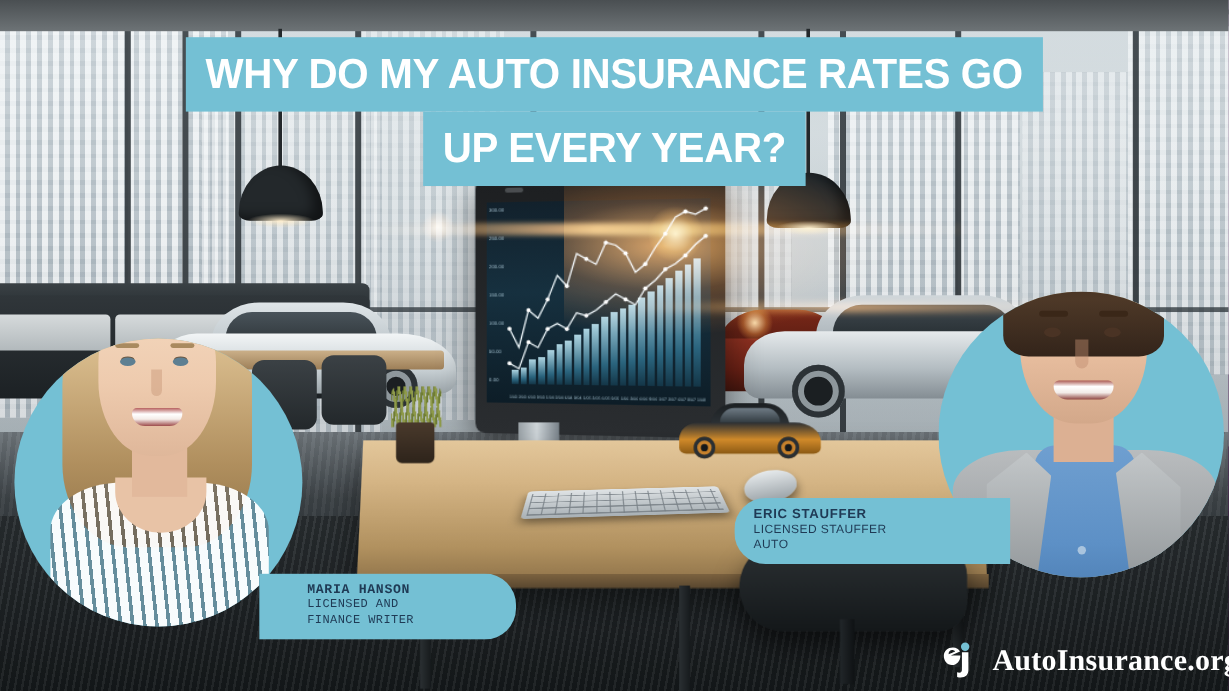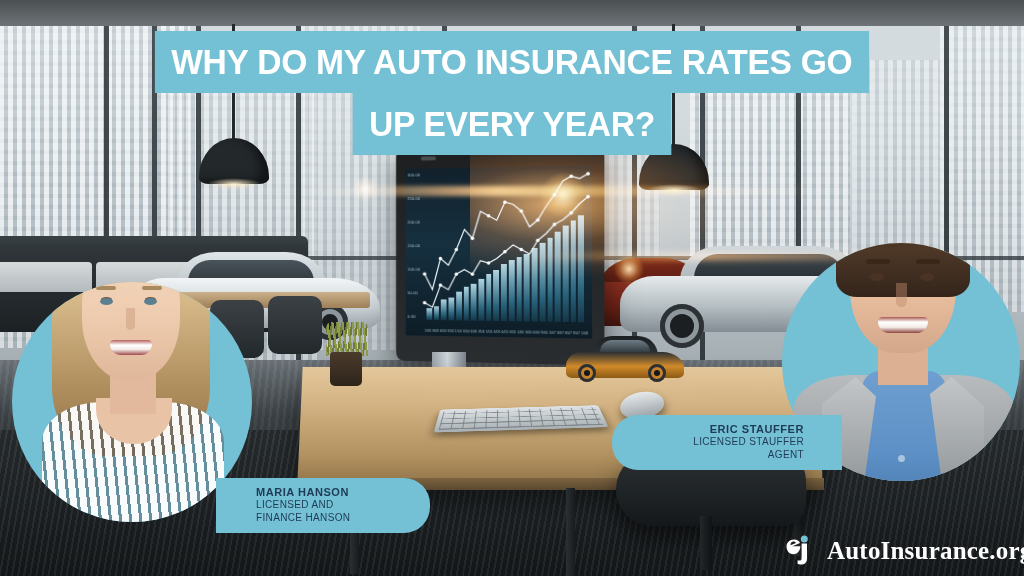--- a/index.html
+++ b/index.html
@@ -408,26 +408,26 @@
   }
   .pill .pill-name {
     font-size:11px; font-weight:bold; letter-spacing:.55px; line-height:1.22;
   }
   .pill .pill-role {
     font-size:10px; font-weight:normal; letter-spacing:.35px; line-height:1.22;
   }
   .pill-left {
     left:216px; top:478px; width:160px;
     border-radius:0 26px 26px 0;
-    text-align:left; padding-left:40px;
+    text-align:left; padding-left:40px;font-family:Liberation Mono, monospace;
   }
   .pill-right {
     left:612px; top:415px; width:176px;
     border-radius:26px 0 0 26px;
-    text-align:right; padding-right:38px;
+    text-align:left; padding-right:38px;
   }
 
   
   .logo {
     position:absolute; left:784px; top:534px;
     display:flex; align-items:center; gap:9px;
   }
   .logo-mark { position:relative; width:34px; height:34px; }
   .logo-text {
     color:#ffffff; font-family:"Liberation Serif", serif;
@@ -675,27 +675,27 @@
         <div class="eye e2"></div>
         <div class="nose"></div>
         <div class="mouth"></div>
       </div>
     </div>
   </div>
 
   <div class="pill pill-left">
     <div class="pill-name">MARIA HANSON</div>
     <div class="pill-role">LICENSED AND</div>
-    <div class="pill-role">FINANCE HANSON</div>
+    <div class="pill-role">FINANCE WRITER</div>
   </div>
 
   <div class="pill pill-right">
     <div class="pill-name">ERIC STAUFFER</div>
     <div class="pill-role">LICENSED STAUFFER</div>
-    <div class="pill-role">AGENT</div>
+    <div class="pill-role">AUTO</div>
   </div>
 
   <div class="logo">
     <div class="logo-mark">
       <svg viewBox="0 0 34 34" width="34" height="34" aria-hidden="true">
         <path d="M2.5 12.5 C2.5 8.4 6.0 5.6 10.0 5.6 C13.0 5.6 15.2 7.0 16.0 9.0 L8.4 12.2 L16.3 12.2
                  C16.4 16.9 13.1 20.2 9.2 20.2 C5.3 20.2 2.5 16.8 2.5 12.5 Z
                  M6.5 11.2 L12.0 8.9 C11.4 8.0 10.5 7.6 9.5 7.6 C7.6 7.6 6.4 9.1 6.5 11.2 Z" fill="#ffffff"></path>
         <path d="M17.6 9.6 L23.0 9.6 L23.0 24.2 C23.0 28.2 20.8 30.6 16.6 30.6
                  C15.4 30.6 14.4 30.4 13.6 30.1 L13.6 26.3 C14.2 26.5 14.9 26.6 15.5 26.6

